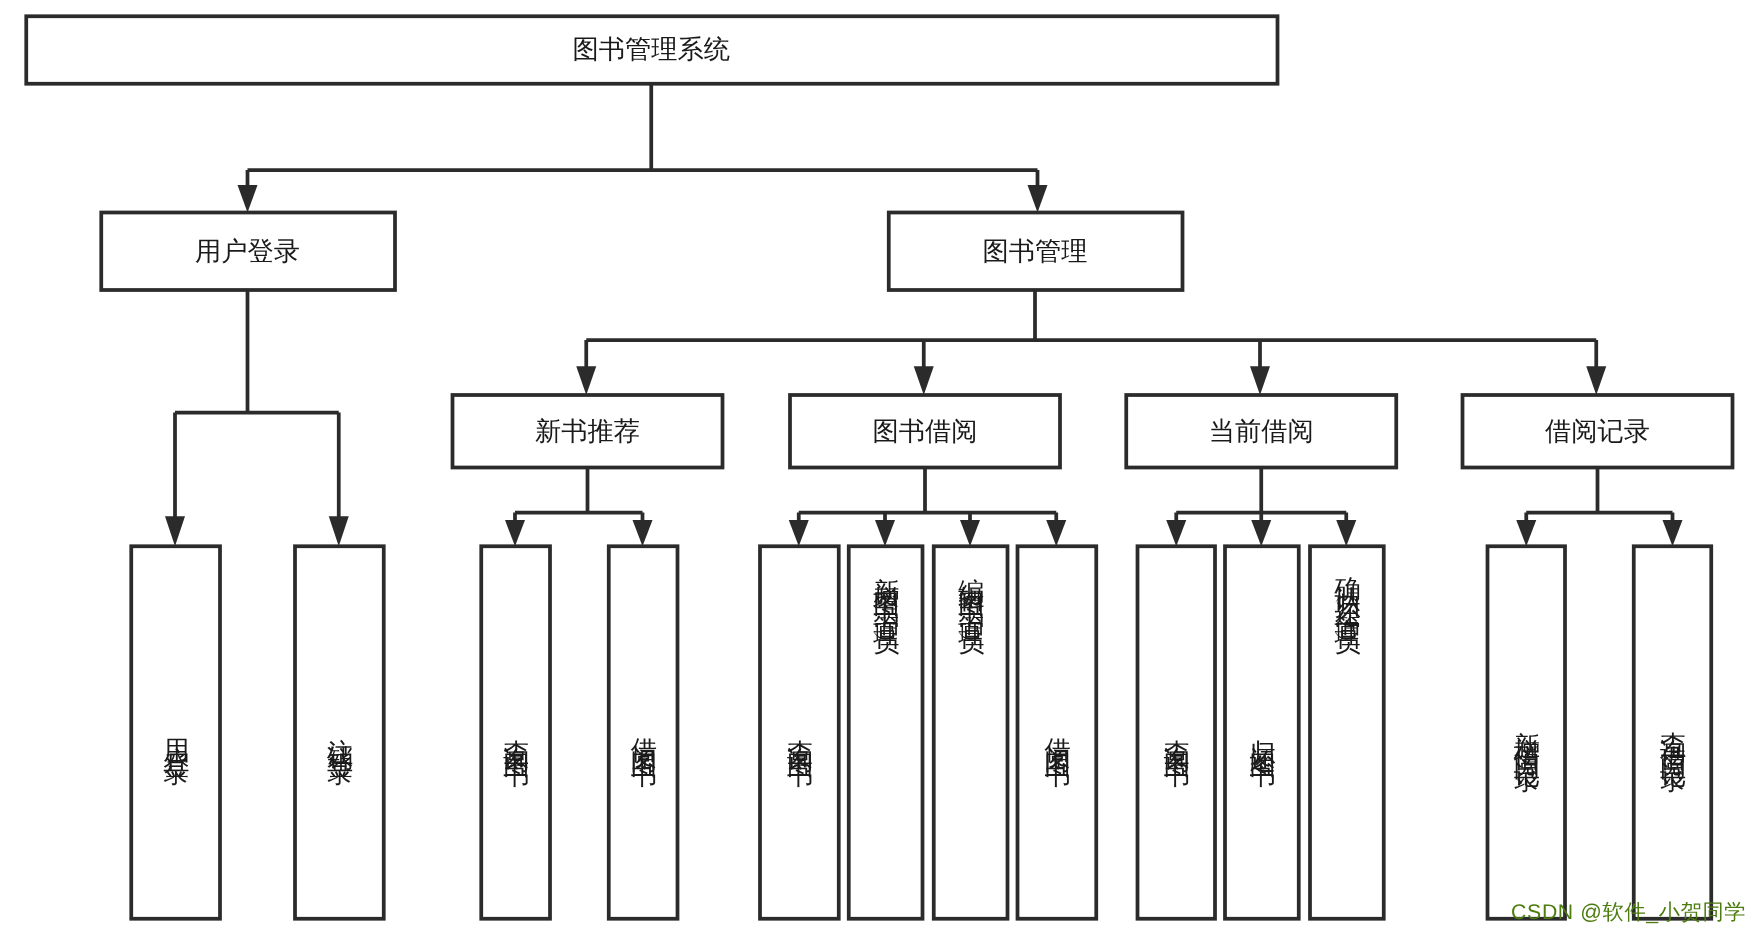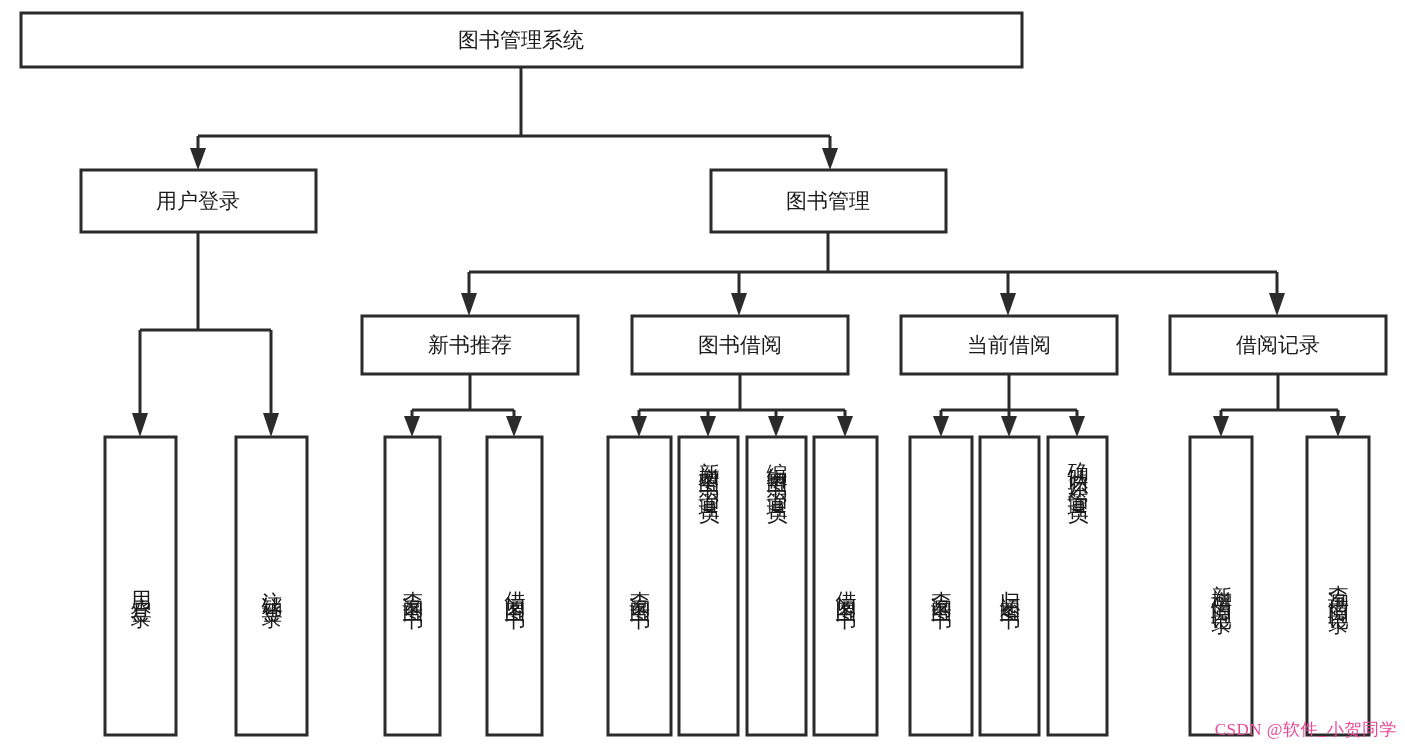--- a/index.html
+++ b/index.html
@@ -66,23 +66,23 @@
     font-size: 21px;
     line-height: 1.0;
     color: #1a1a1a;
     letter-spacing: 6px;
     white-space: nowrap;
   }
   .watermark {
     position: absolute;
     right: 8px;
     bottom: 6px;
-    font-family: Liberation Serif, serif;
+    font-family: Liberation Sans, sans-serif;
     font-size: 17px;
-    color: #ec4899;
+    color: #4d7c0f;
     letter-spacing: 0.5px;
     user-select: none;
   }
 </style>
 </head>
 <body>
 
 <div id="diagram-root">
 
   <svg class="diagram-canvas" viewBox="0 0 1405 747">

